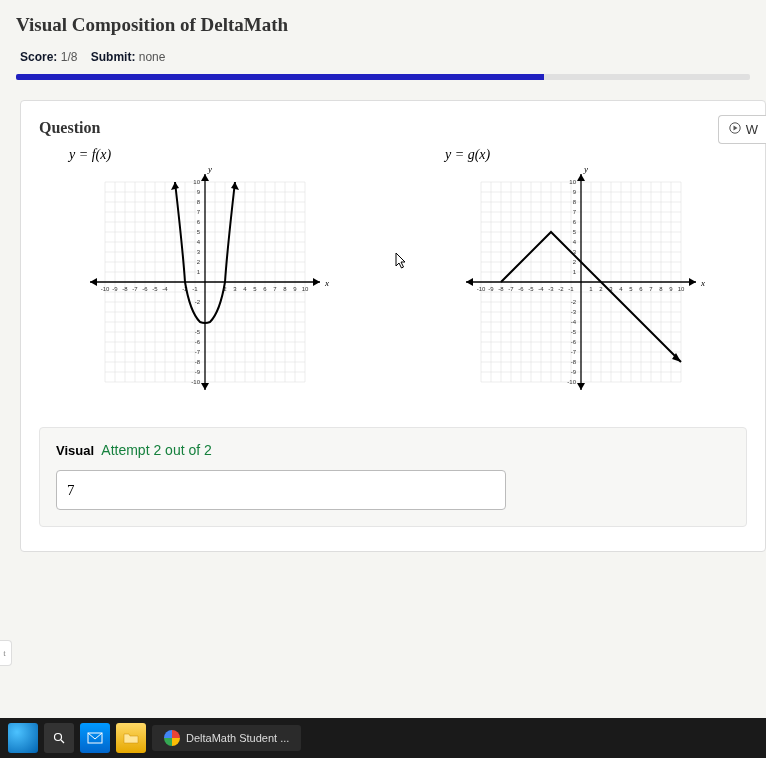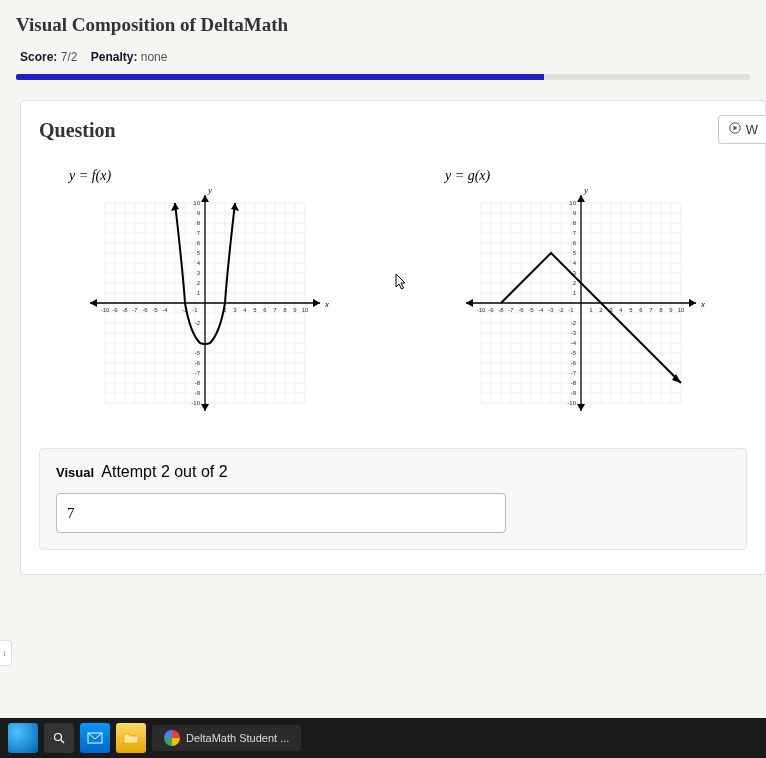--- a/index.html
+++ b/index.html
@@ -38,24 +38,24 @@
     }
     .question-card {
       background: #fff;
       margin: 0 0 0 20px;
       border: 1px solid #ddd;
       border-radius: 4px;
       padding: 18px 18px 24px;
       position: relative;
     }
     .question-title {
-      font-size: 20px;
+      font-size: 16px;
       font-weight: bold;
       color: #333;
-      margin-bottom: 26px;
+      margin-bottom: 10px;
     }
     .watch-btn {
       position: absolute;
       right: -1px;
       top: 14px;
       border: 1px solid #ccc;
       border-right: none;
       border-radius: 4px 0 0 4px;
       padding: 6px 8px 6px 10px;
       font-size: 13px;
@@ -109,21 +109,21 @@
       background: #f7f7f5;
       border: 1px solid #e5e5e5;
       border-radius: 4px;
       padding: 14px 16px 16px;
     }
     .answer-header {
       font-size: 13px;
       margin-bottom: 12px;
       font-family: Arial, sans-serif;
     }
-    .answer-header .attempt { color: #000000; font-size: 16px; }
+    .answer-header .attempt { color: #15803d; font-size: 14px; }
     .answer-row {
       display: flex;
       gap: 16px;
       align-items: center;
     }
     .answer-input {
       flex: 0 0 450px;
       height: 40px;
       border: 1px solid #bbb;
       border-radius: 4px;
@@ -201,23 +201,23 @@
       background: conic-gradient(#ea4335 0 90deg,#fbbc05 90deg 180deg,#34a853 180deg 270deg,#4285f4 270deg 360deg);
     }
   </style>
 </head>
 <body>
 
 <div class="page-header">Visual Composition of DeltaMath</div>
 
 <div class="score-bar">
   <span class="label">Score:</span>
-  <span>7/2</span>
+  <span>1/8</span>
   &nbsp;&nbsp;
-  <span class="label">Penalty:</span>
+  <span class="label">Submit:</span>
   <span>none</span>
 </div>
 
 <div class="progress-track">
   <div class="progress-fill"></div>
 </div>
 
 <div class="question-card">
   <div class="question-title">Question</div>
 

